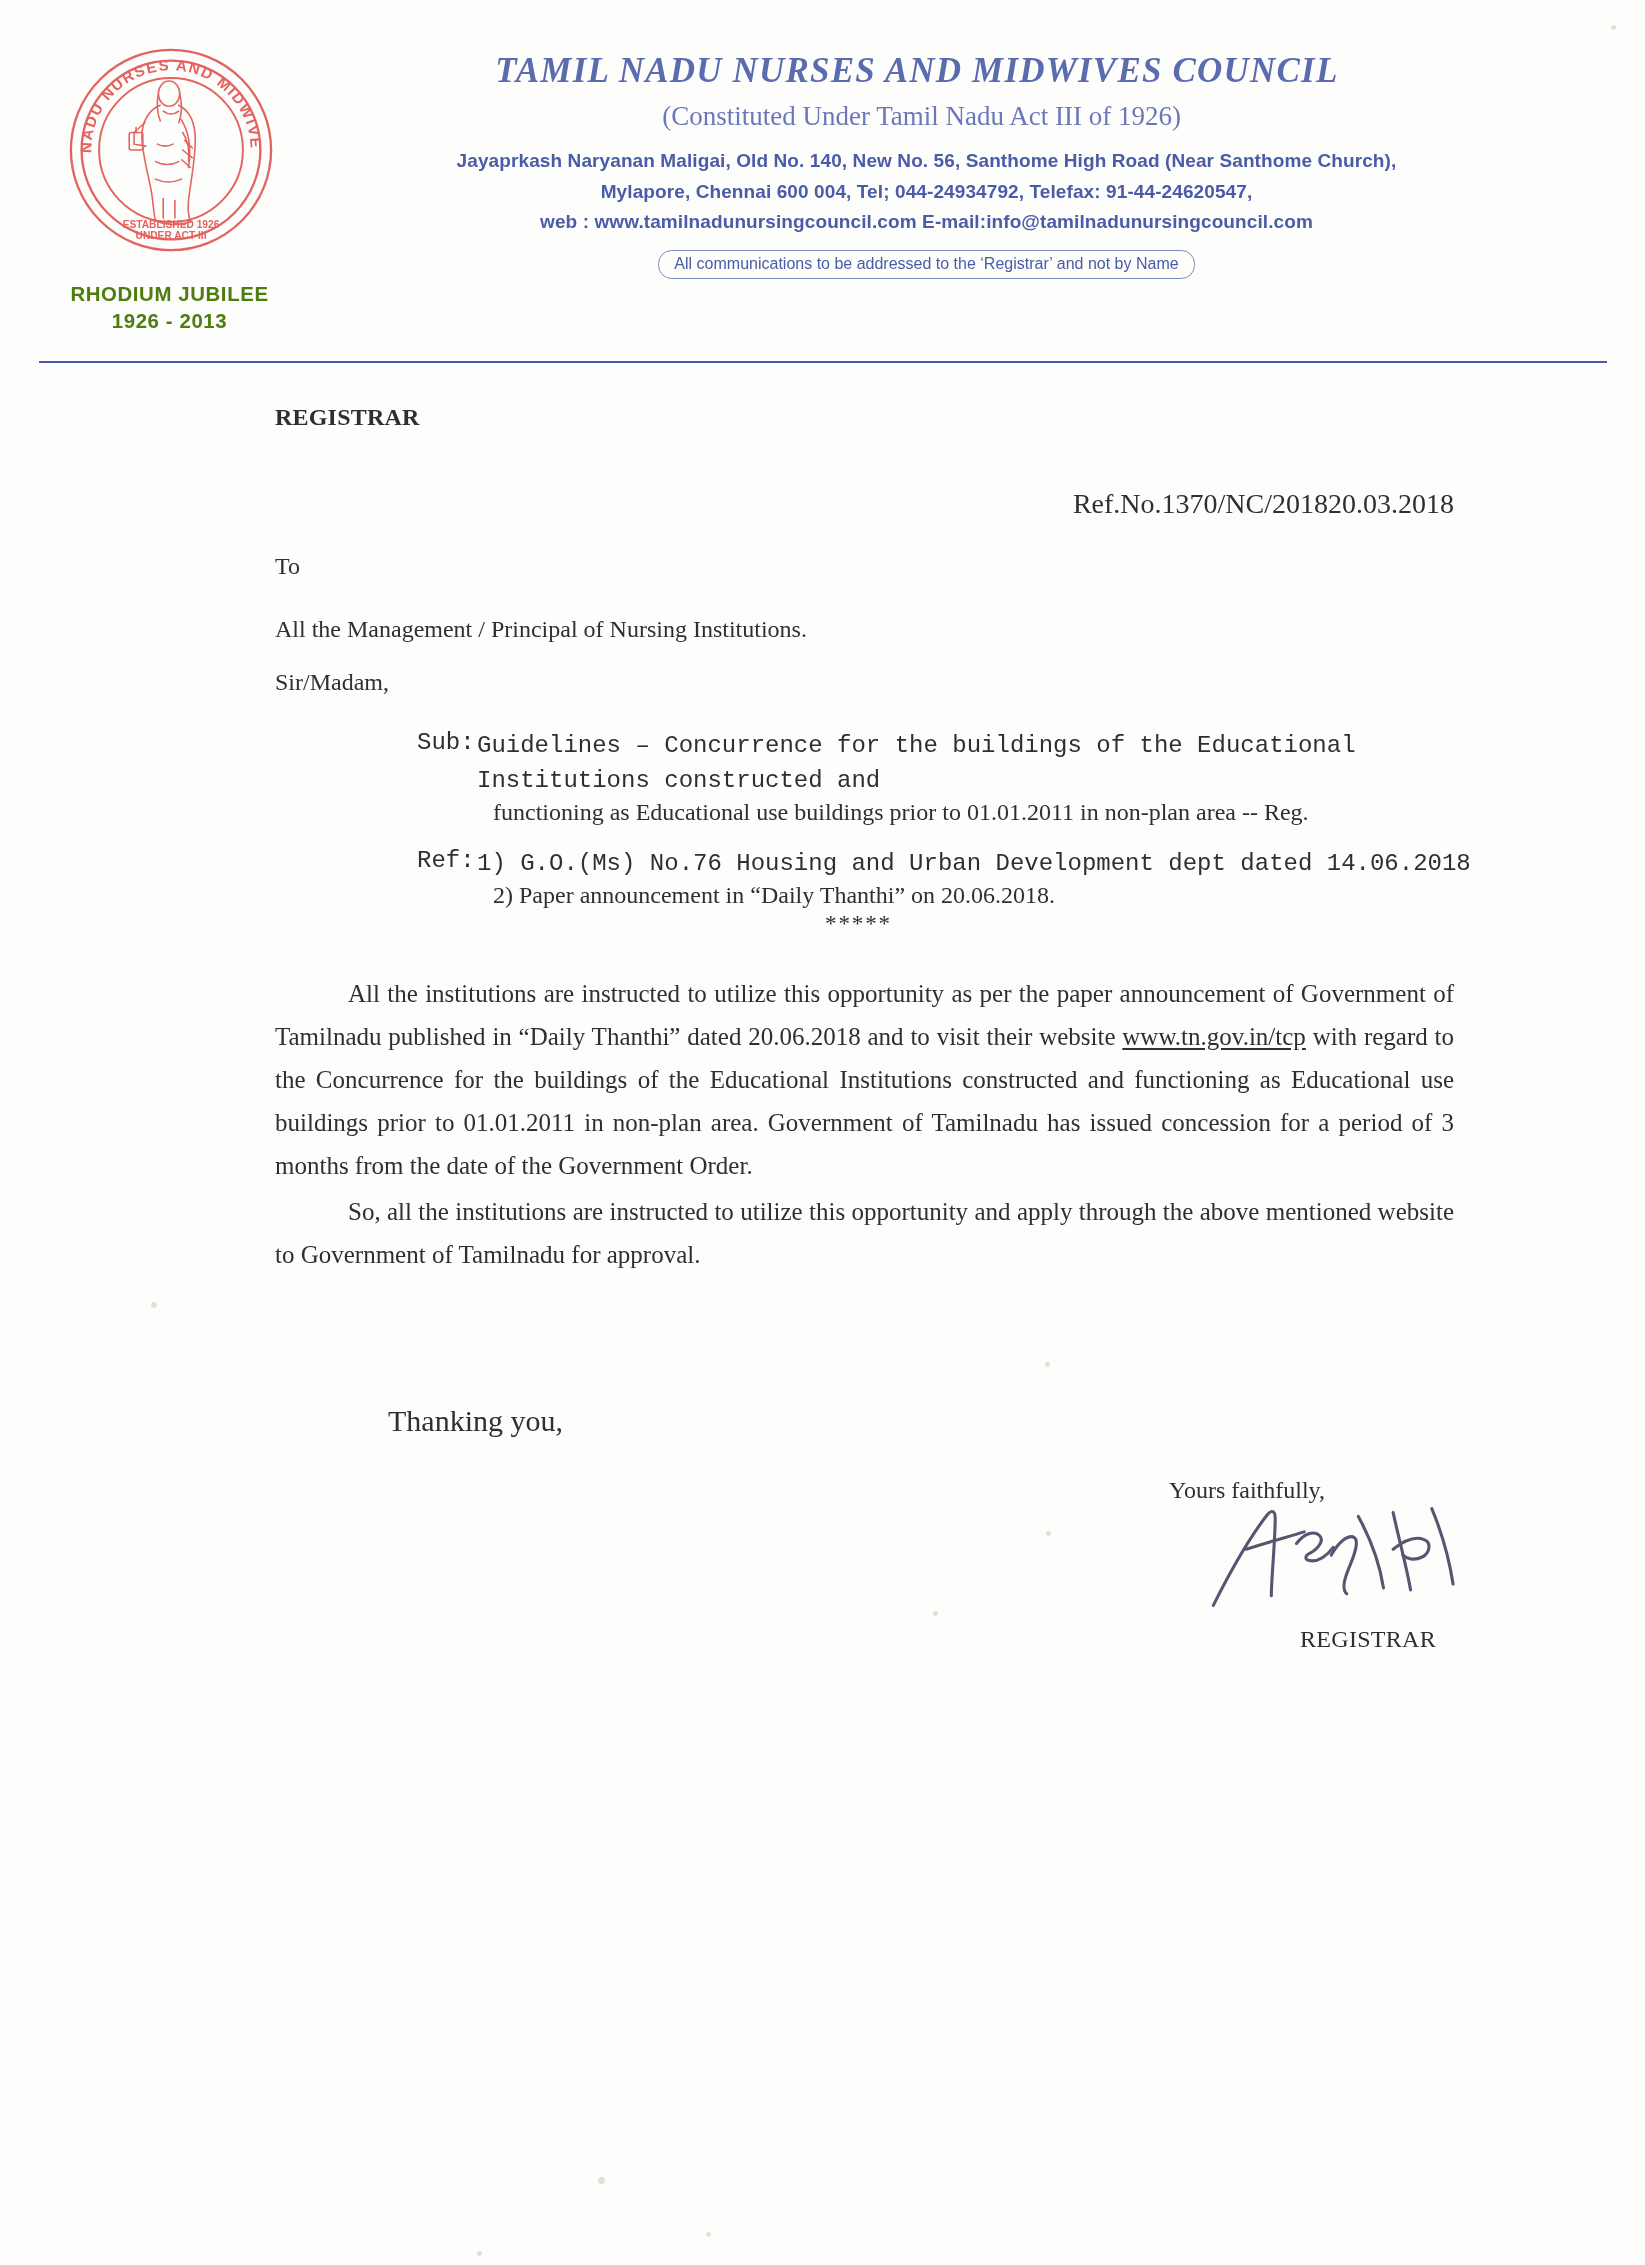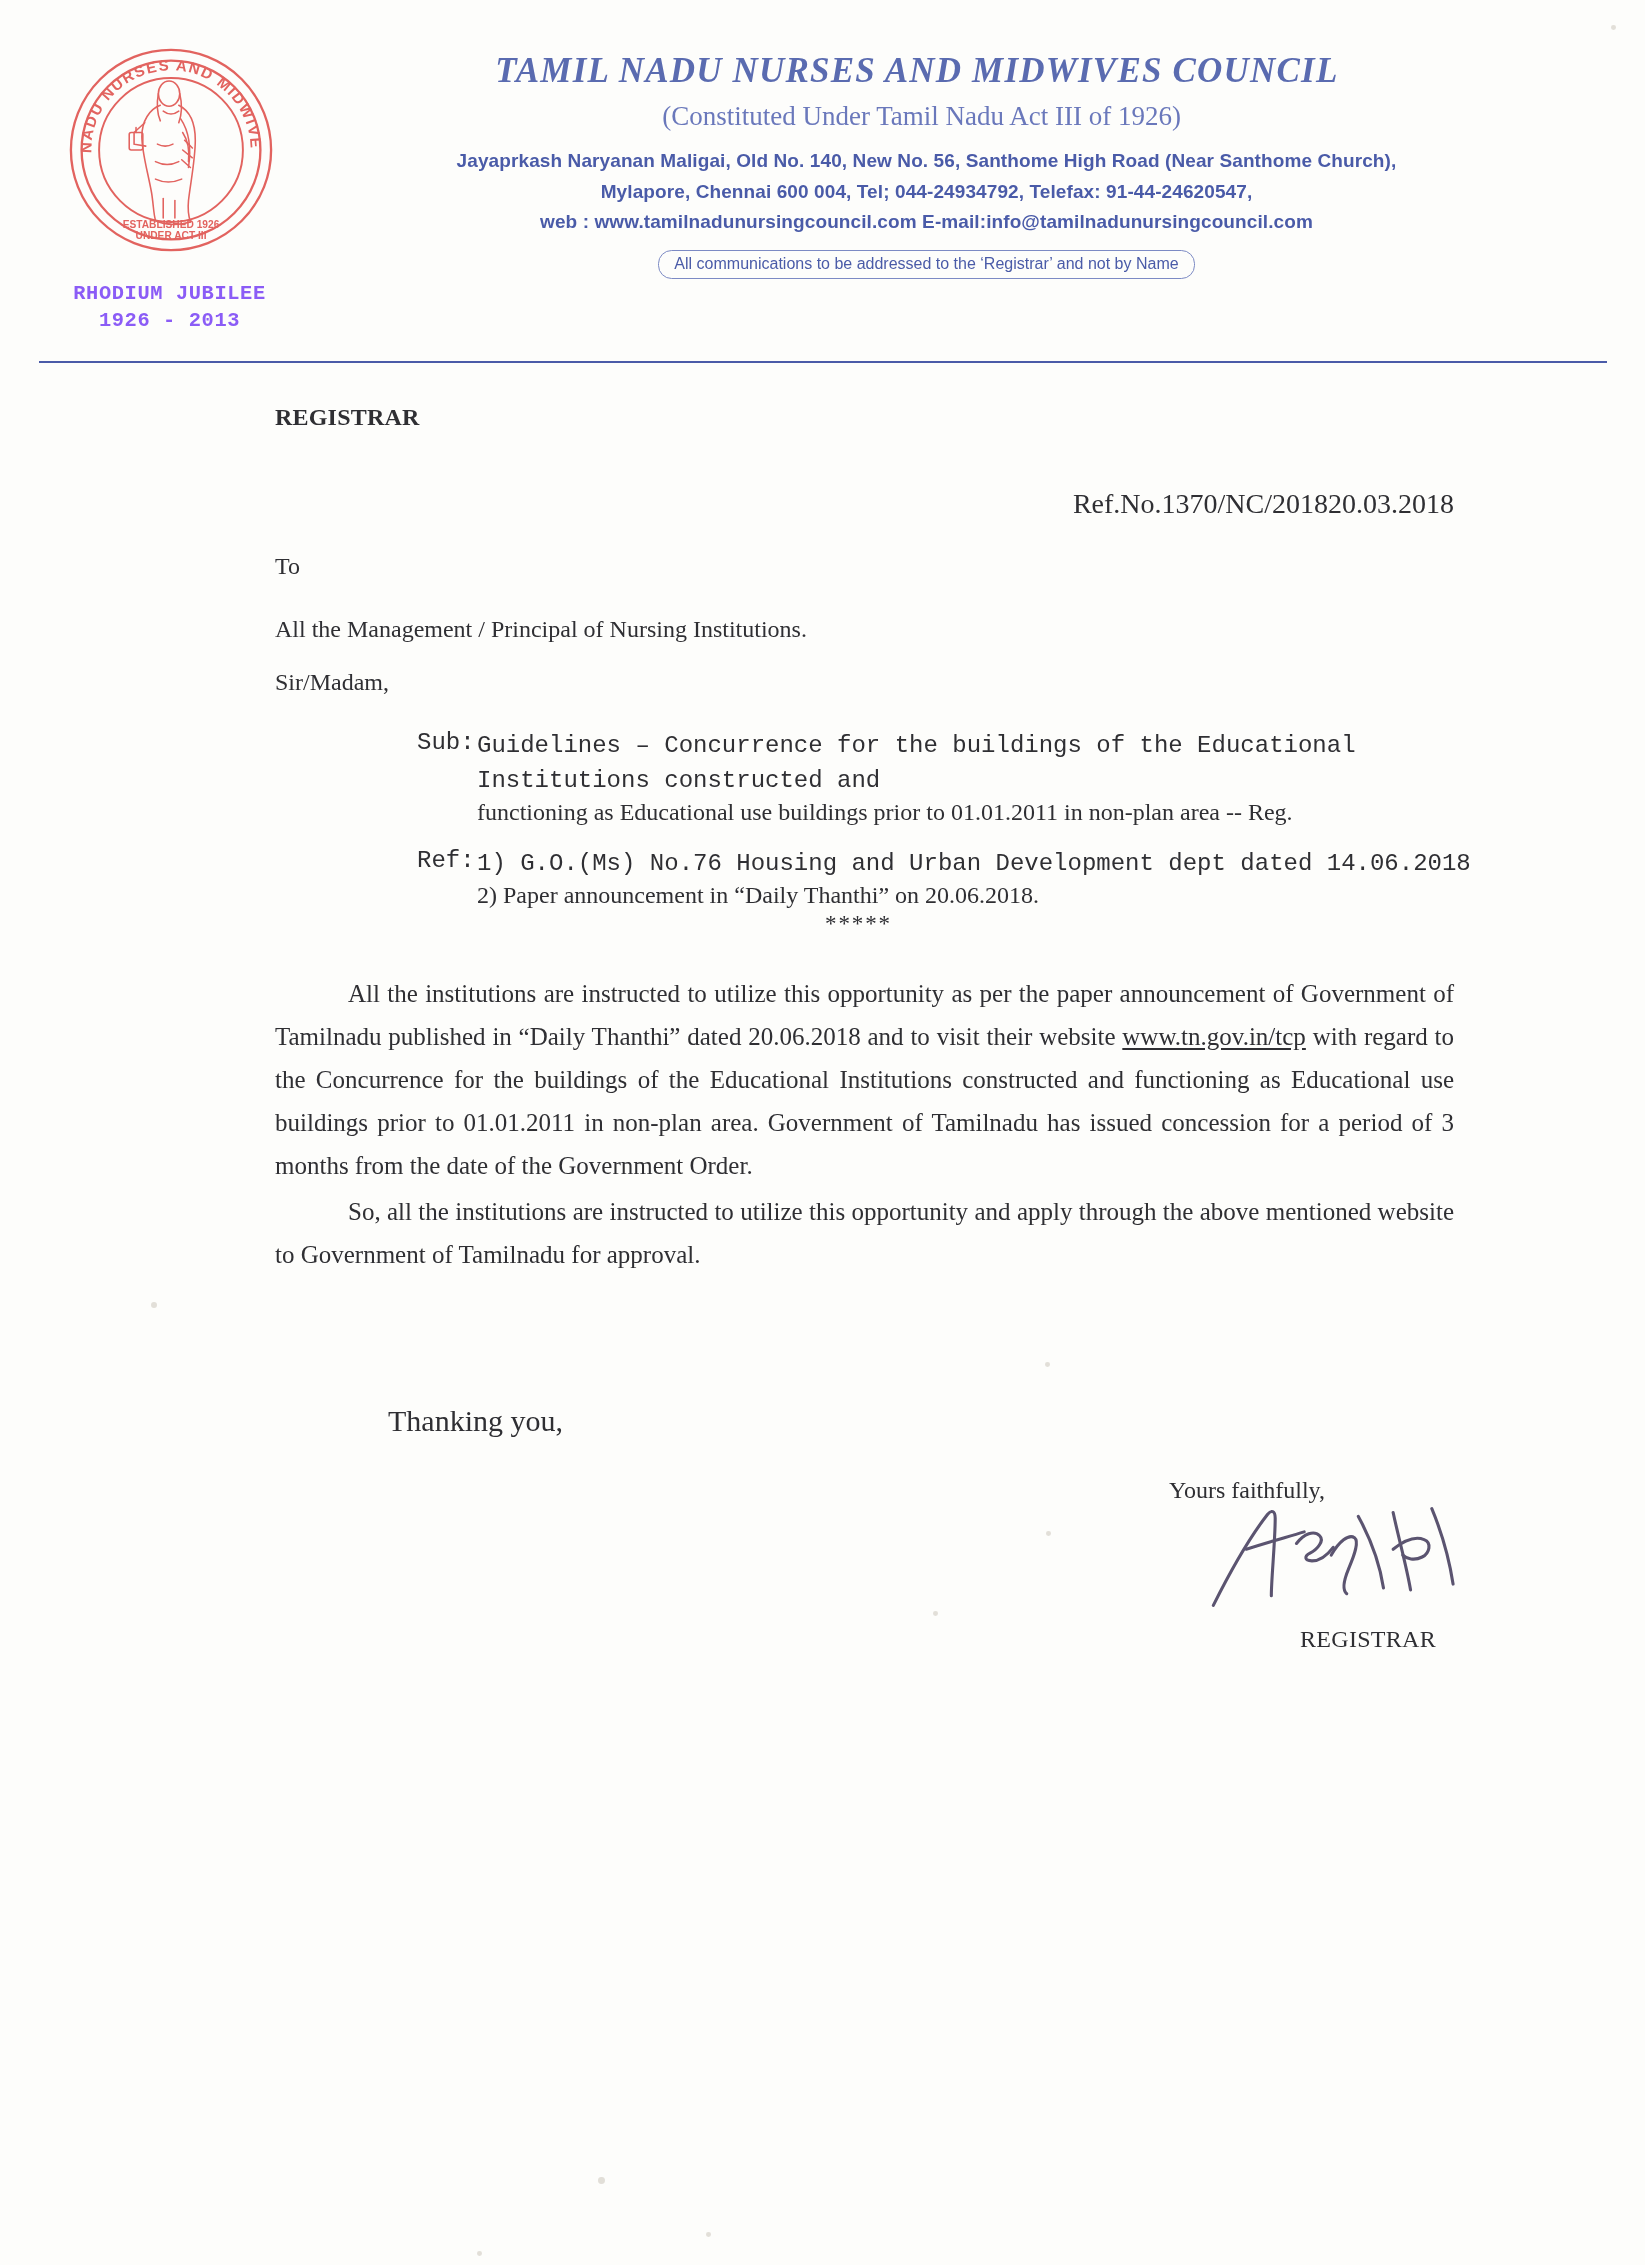--- a/index.html
+++ b/index.html
@@ -39,22 +39,22 @@
     width: 206px;
     height: 206px;
   }
   .seal svg { display: block; }
   .jubilee {
     position: absolute;
     left: 58px;
     top: 281px;
     width: 223px;
     text-align: center;
-    color: #8b5cf6;
-    font-family: Liberation Mono, monospace;
+    color: #4d7c0f;
+    font-family: Liberation Sans, sans-serif;
     font-weight: bold;
     font-size: 20.4px;
     letter-spacing: 0.6px;
     line-height: 1.32;
   }
   .head-block {
     position: absolute;
     left: 281px;
     top: 53px;
     width: 1291px;
@@ -158,21 +158,21 @@
     width: 1058px;
     font-size: 24px;
   }
   .sr-row {
     display: flex;
     align-items: flex-start;
     font-family: Liberation Mono, monospace;
   }
   .sr-tag { width: 60px; flex: none; }
   .sr-text { flex: 1; line-height: 1.45; }
-  .sr-indent { margin-left: 60px; }
+  .sr-indent { margin-left: 76px; }
   .ref-group { margin-top: 21.3px; }
   .stars {
     text-align: center;
     font-size: 23px;
     letter-spacing: 1.9px;
     margin-top: 1.9px;
     margin-right: 175px;
   }
 
   .para {

